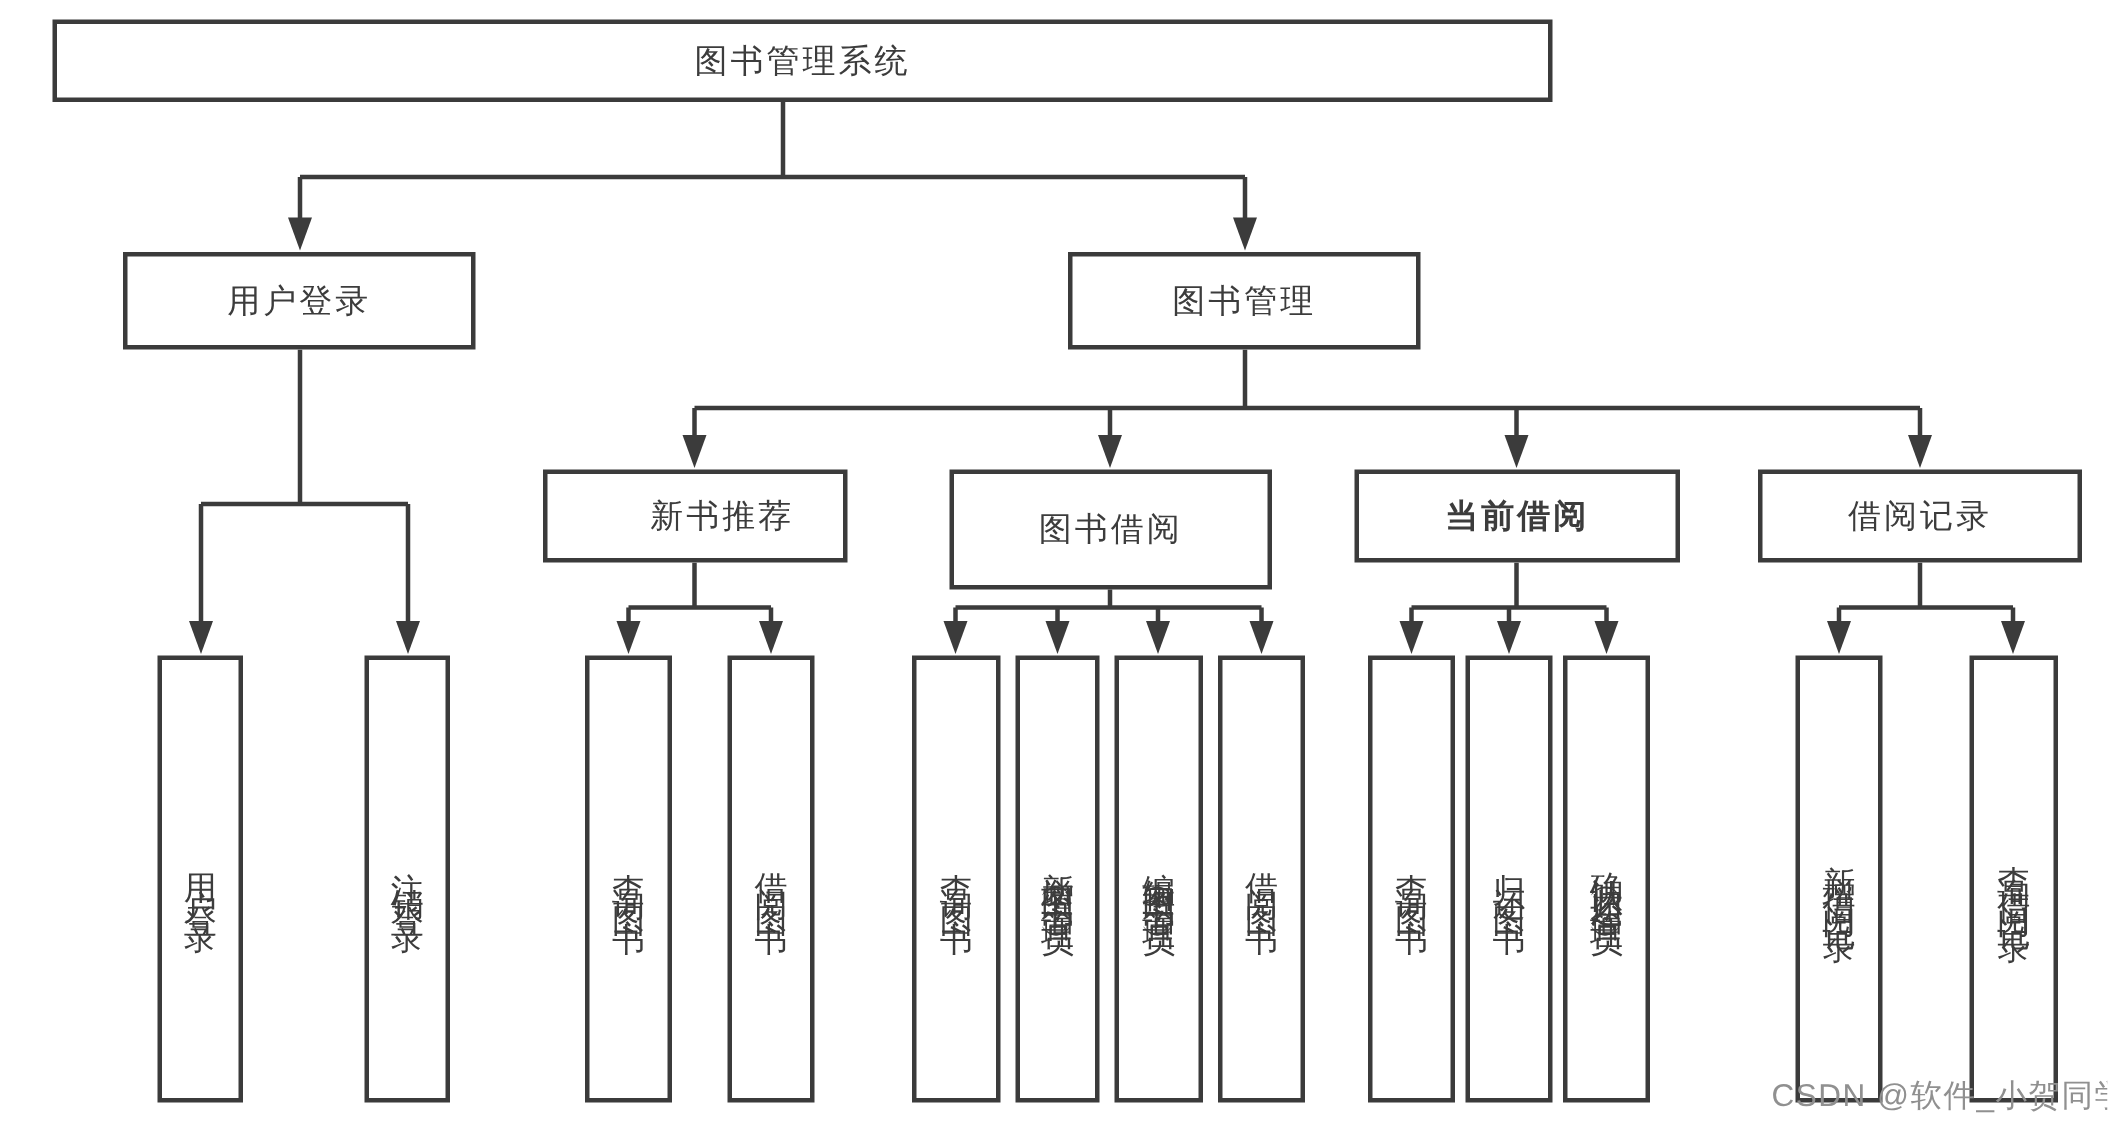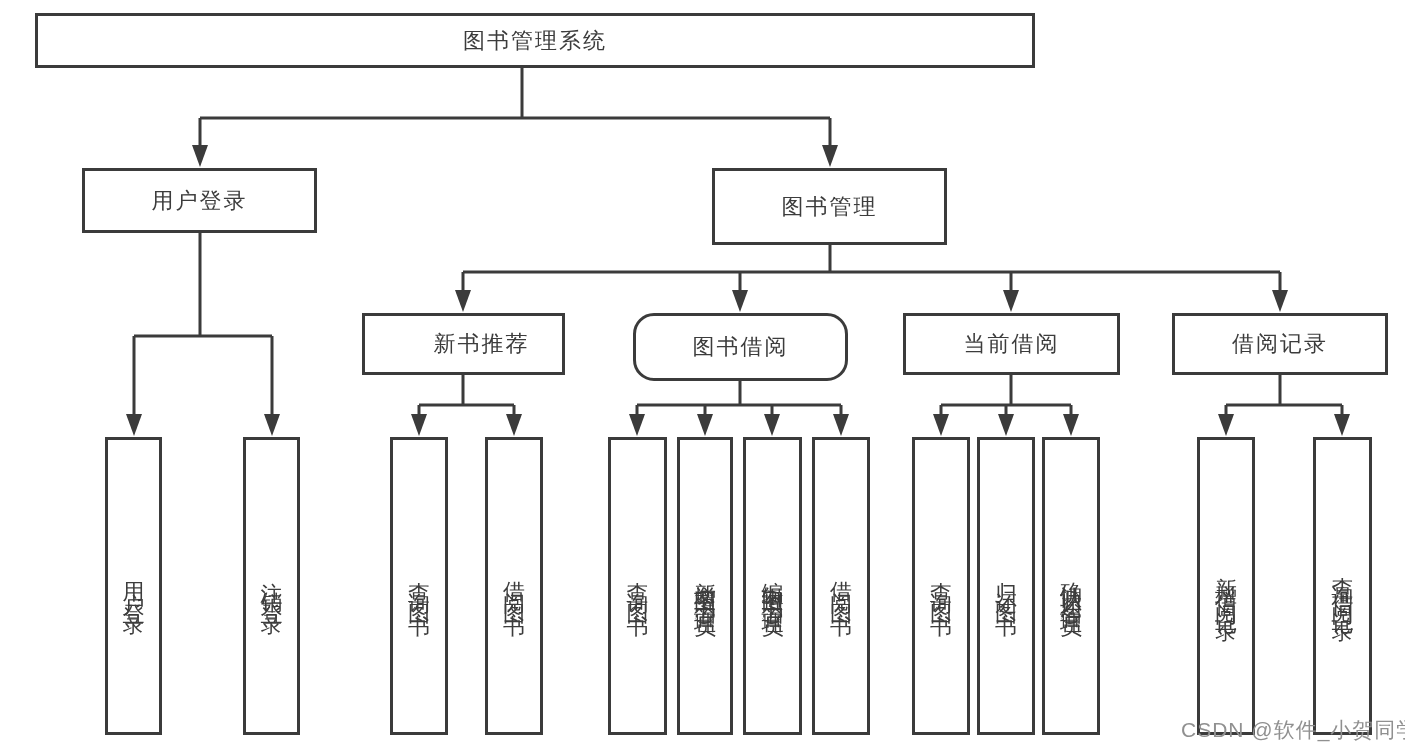--- a/index.html
+++ b/index.html
@@ -46,24 +46,24 @@
     line-height: 1;
     font-size: 22px;
     color: var(--text, #3c3c3c);
   }
   .ls-wide { letter-spacing: 11px; }
   .ls-mid  { letter-spacing: 9px;  }
   .ls-long { letter-spacing: 5px;  }
   
   .n-root      { left: 21px;   top: 13px;  width: 1000px; height: 55px; margin-left: 14px; }
   .n-login     { left: 82px;   top: 168px; width: 235px;  height: 65px; }
-  .n-mgmt      { left: 712px;  top: 168px; width: 235px;  height: 77px; }
+  .n-mgmt      { left: 712px;  top: 168px; width: 235px;  height: 65px; }
   .n-newbook   { left: 362px;  top: 313px; width: 203px;  height: 62px; padding-left: 36px; }
-  .n-borrow    { left: 633px;  top: 313px; width: 215px;  height: 68px; border-radius: 21px; }
-  .n-current   { left: 903px;  top: 313px; width: 217px;  height: 62px; }
+  .n-borrow    { left: 633px;  top: 313px; width: 215px;  height: 80px; }
+  .n-current   { left: 903px;  top: 313px; width: 217px;  height: 62px; font-weight: bold; }
   .n-records   { left: 1172px; top: 313px; width: 216px;  height: 62px; }
   .leaf        { top: 437px; height: 298px; }
   .f1  { left: 105px;  width: 57px; }
   .f2  { left: 243px;  width: 57px; }
   .f3  { left: 390px;  width: 58px; }
   .f4  { left: 485px;  width: 58px; }
   .f5  { left: 608px;  width: 59px; }
   .f6  { left: 677px;  width: 56px; }
   .f7  { left: 743px;  width: 59px; }
   .f8  { left: 812px;  width: 58px; }

